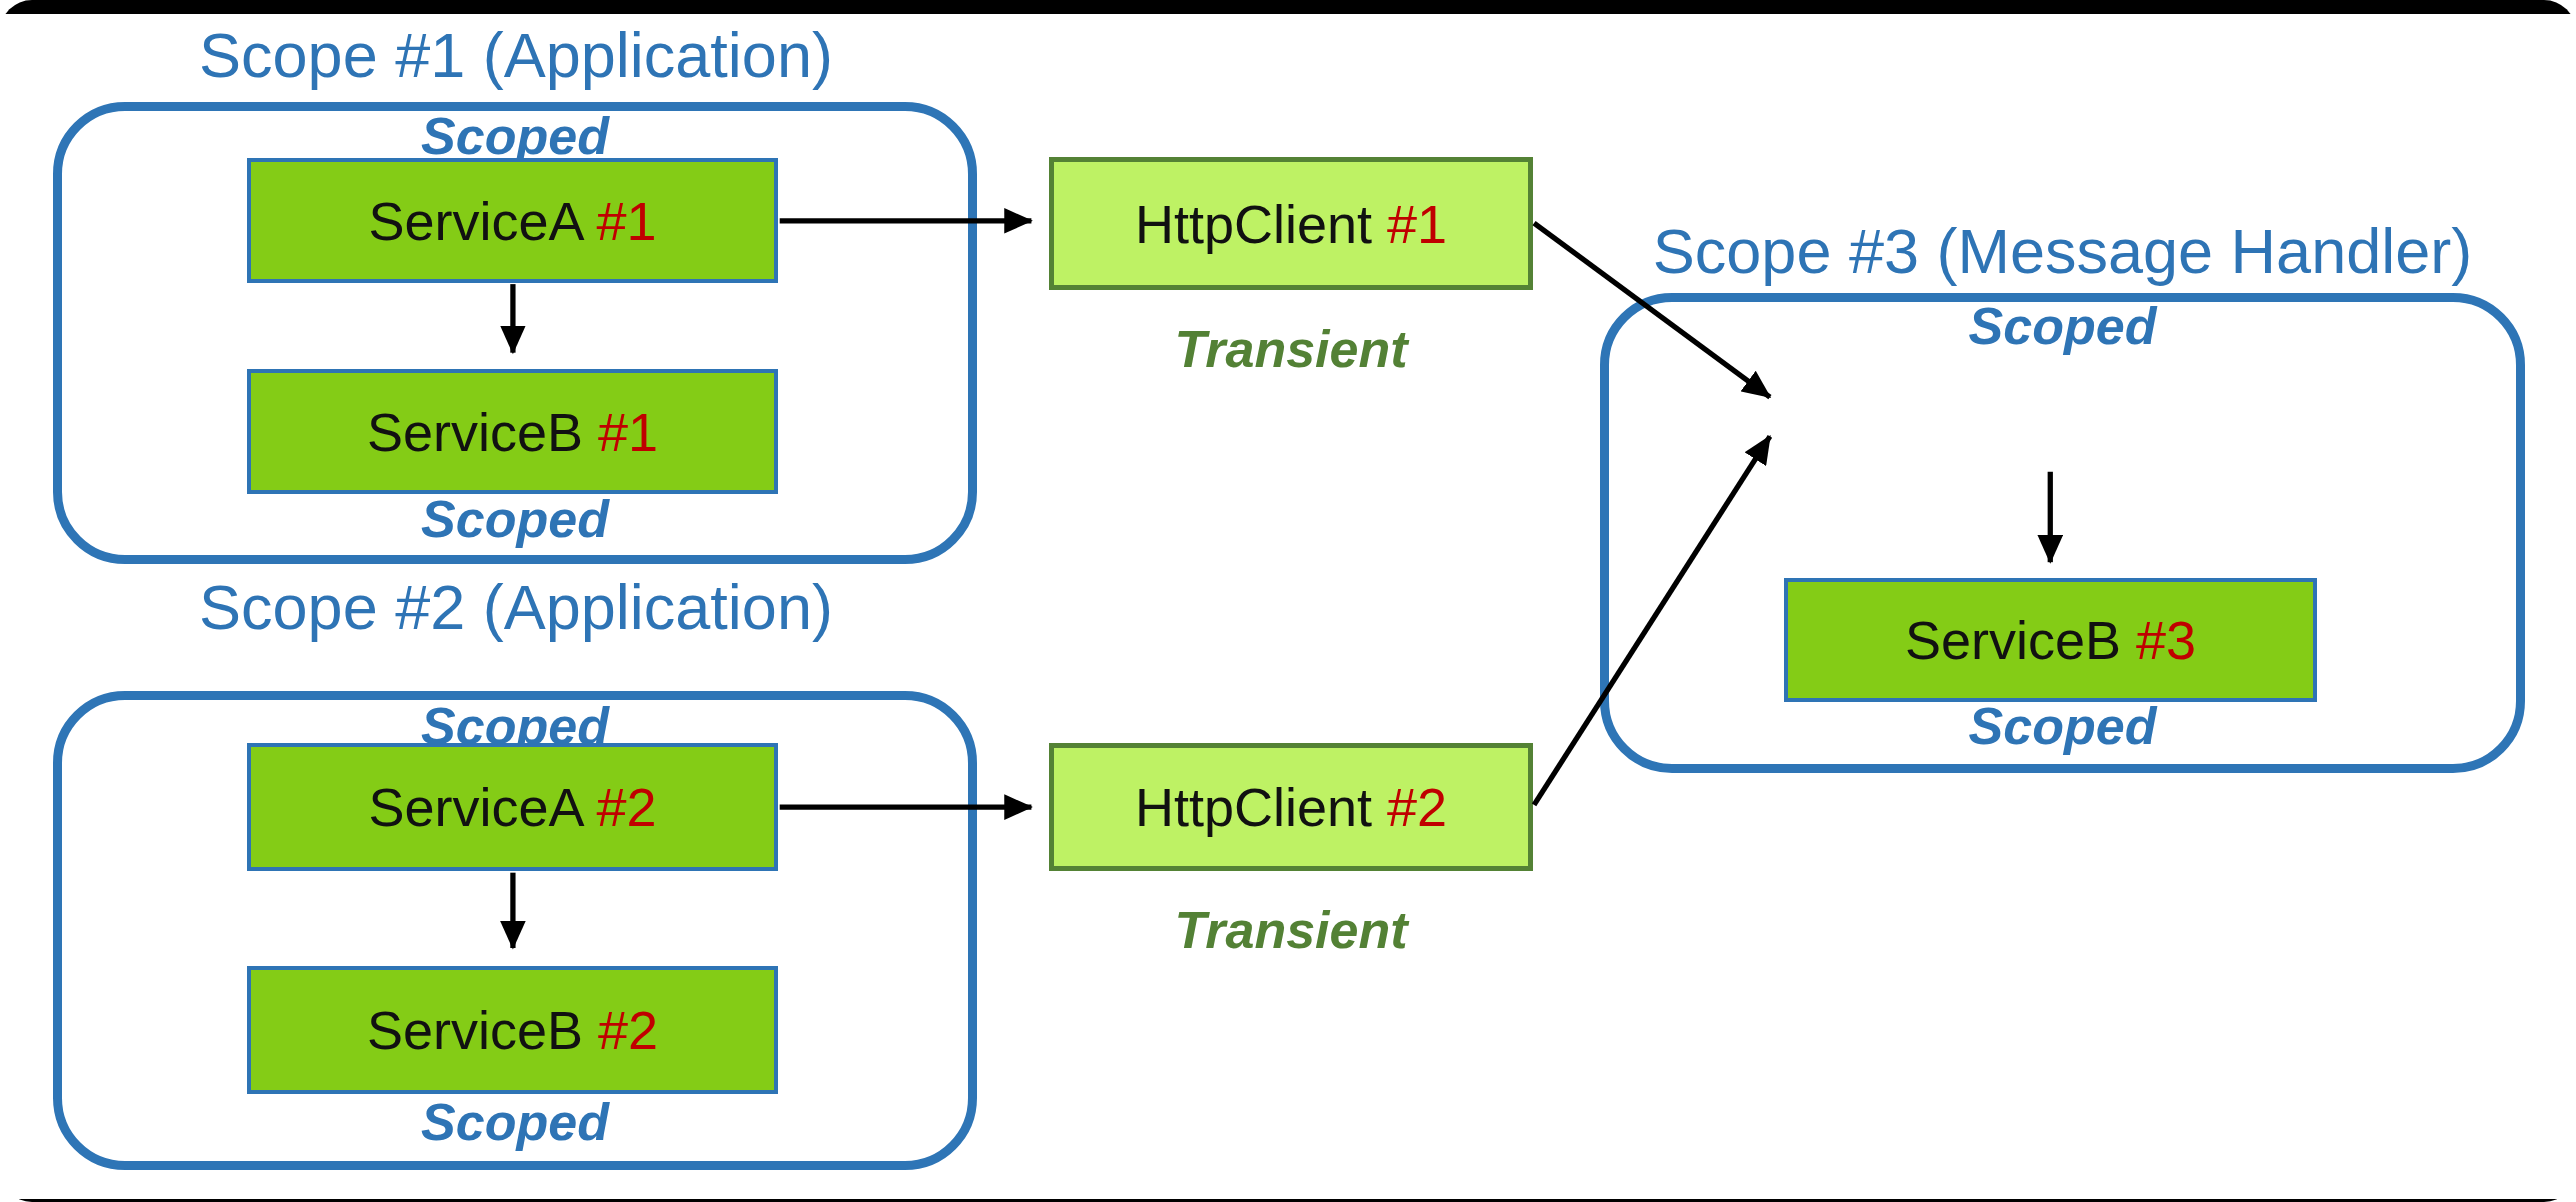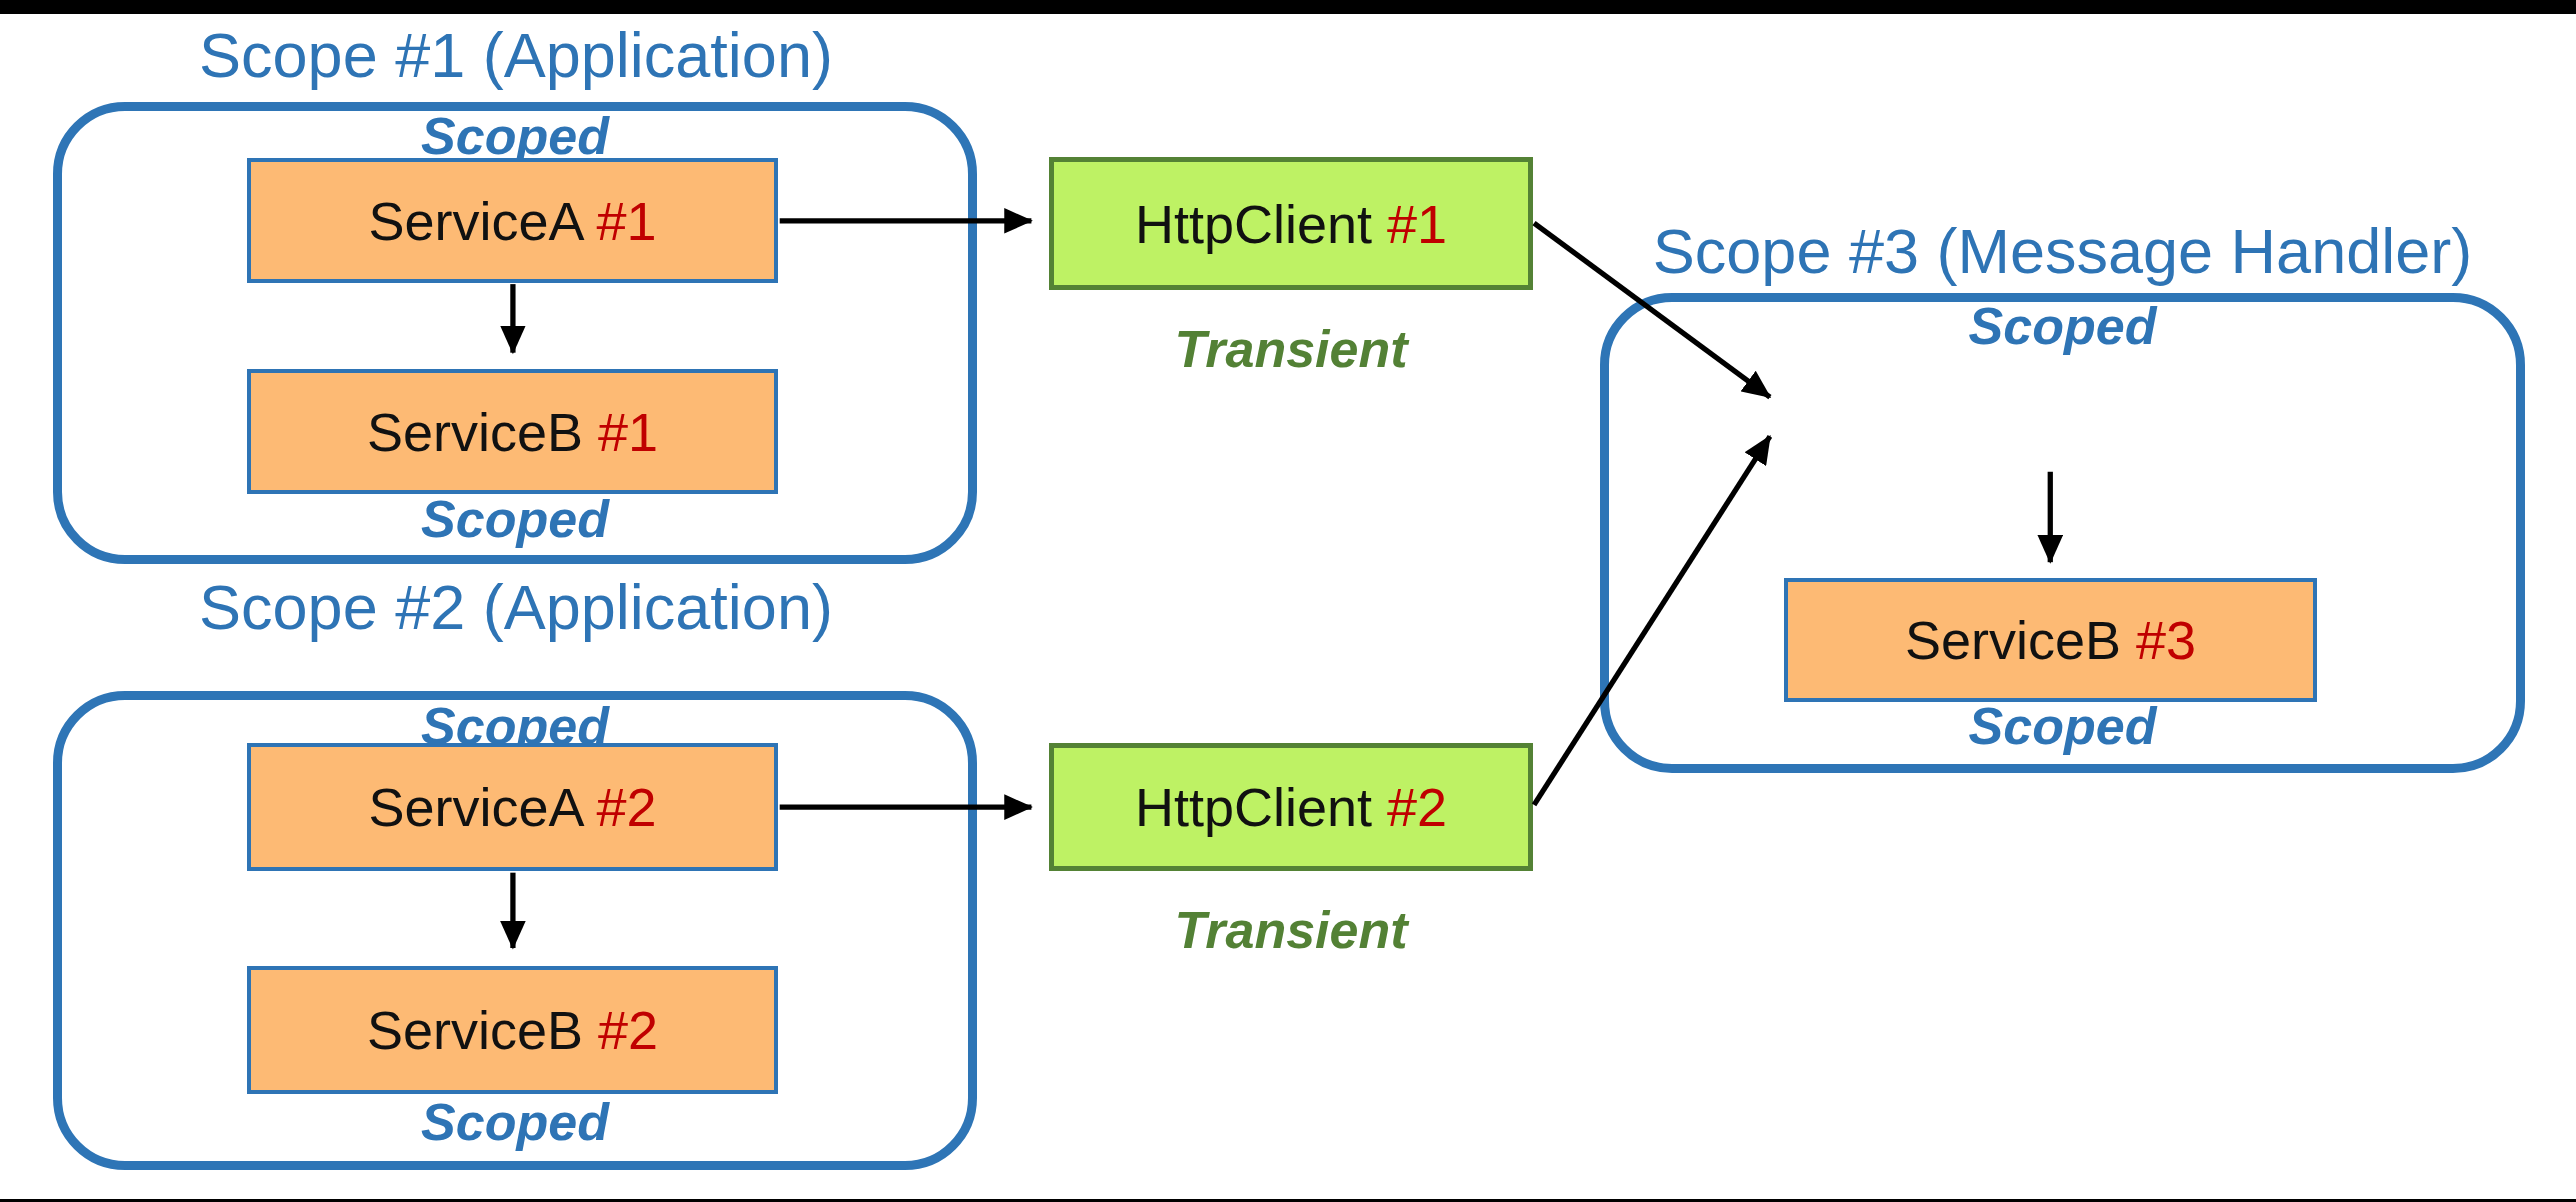--- a/index.html
+++ b/index.html
@@ -1,18 +1,18 @@
 <!DOCTYPE html>
 <html style="font-size:12px"><head>
 <meta charset="utf-8">
 <style>
   html,body{margin:0;padding:0;background:#ffffff;}
   .stage{
     position:relative;width:2576px;height:1202px;background:#ffffff;
-    font-family:"Liberation Sans",sans-serif;overflow:hidden;
+    font-family:"Liberation Sans",sans-serif;overflow:hidden;border-radius:32px;
   }
   .bar{position:absolute;left:0;width:2576px;background:#000;}
   .bar.top{top:0;height:13.6px;}
   .bar.bottom{top:1199px;height:3.8px;}
 
   .scope-title{
     position:absolute;color:#2E74B5;font-size:63px;line-height:68px;
     text-align:center;white-space:nowrap;font-weight:400;
   }
   .scope-rect{
@@ -23,21 +23,21 @@
     position:absolute;font-size:52px;line-height:47px;font-style:italic;
     font-weight:600;text-align:center;white-space:nowrap;
   }
   .lifetime.scoped{color:#2E74B5;}
   .lifetime.transient{color:#538135;margin-top:26px;}
 
   .node{
     position:absolute;box-sizing:border-box;display:flex;align-items:center;
     justify-content:center;font-size:54px;color:#111;white-space:pre;
   }
-  .node.service{background:#fdba74;border:4.5px solid #2E74B5;}
+  .node.service{background:#84cc16;border:4.5px solid #2E74B5;}
   .node.client{background:#bef264;border:5.3px solid #548235;}
   .node .num{color:#C00000;}
 
   svg.arrows{position:absolute;left:0;top:0;pointer-events:none;}
 </style>
 </head>
 <body>
 
 <div class="stage">
 

